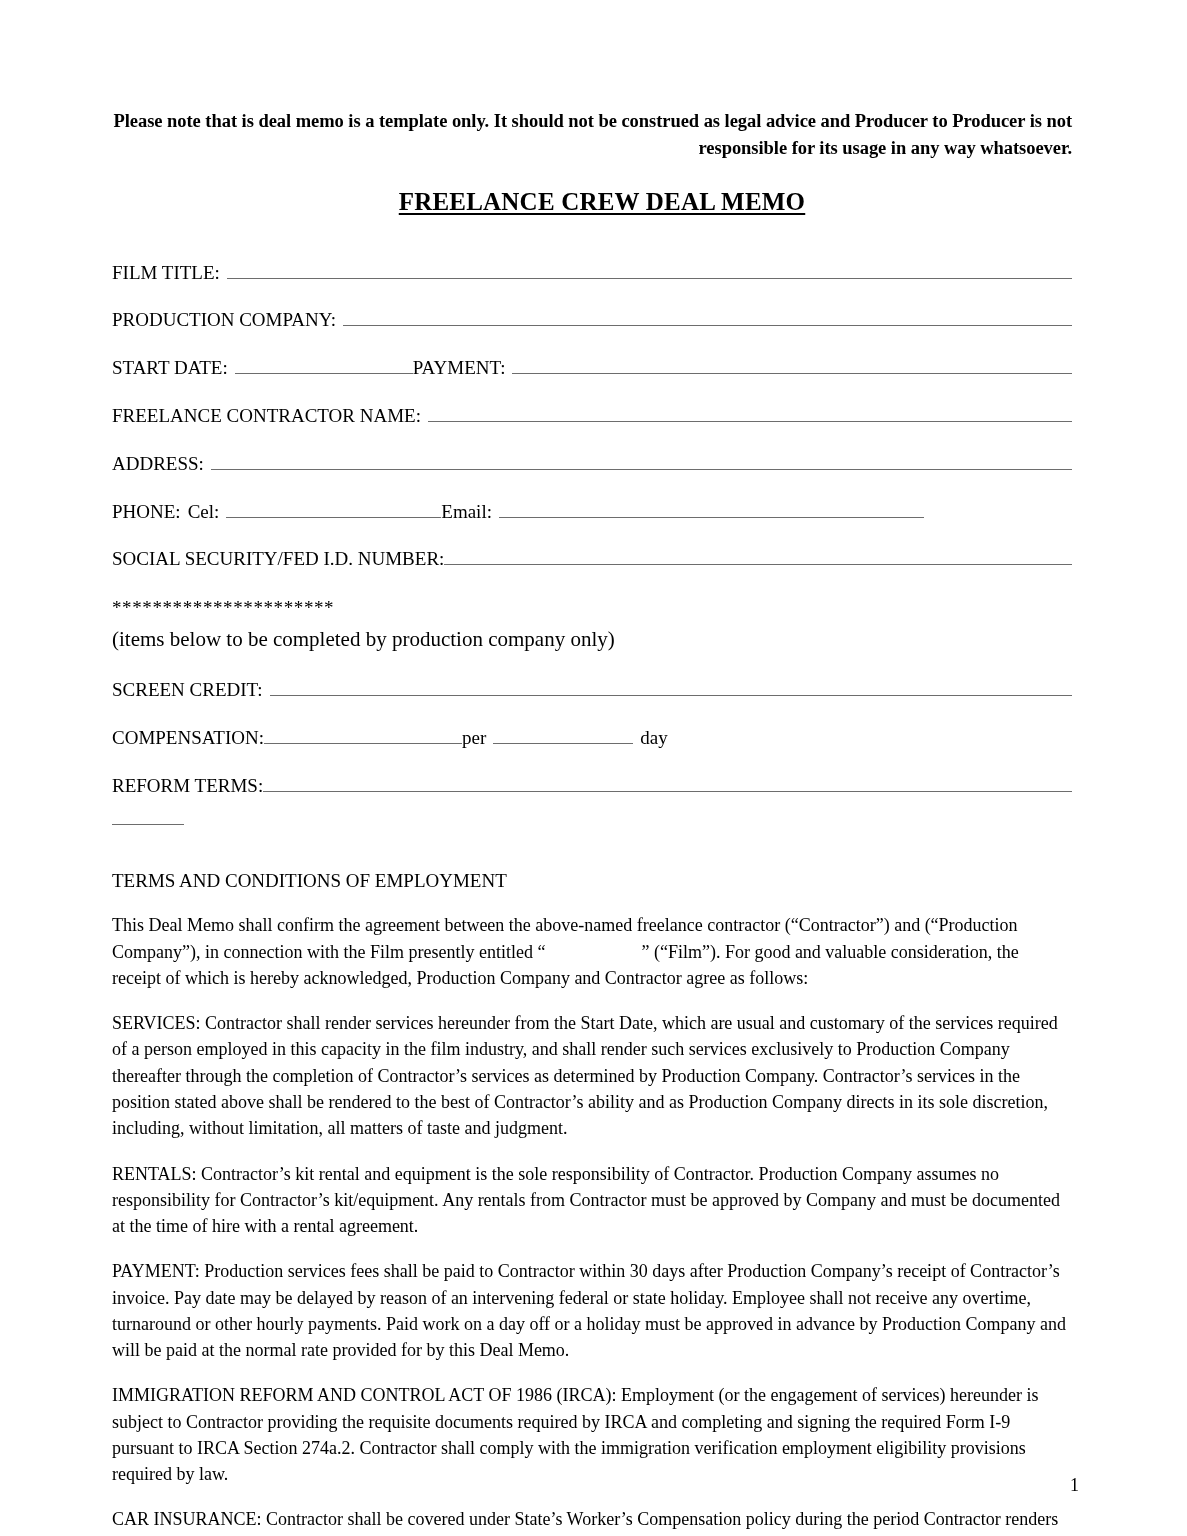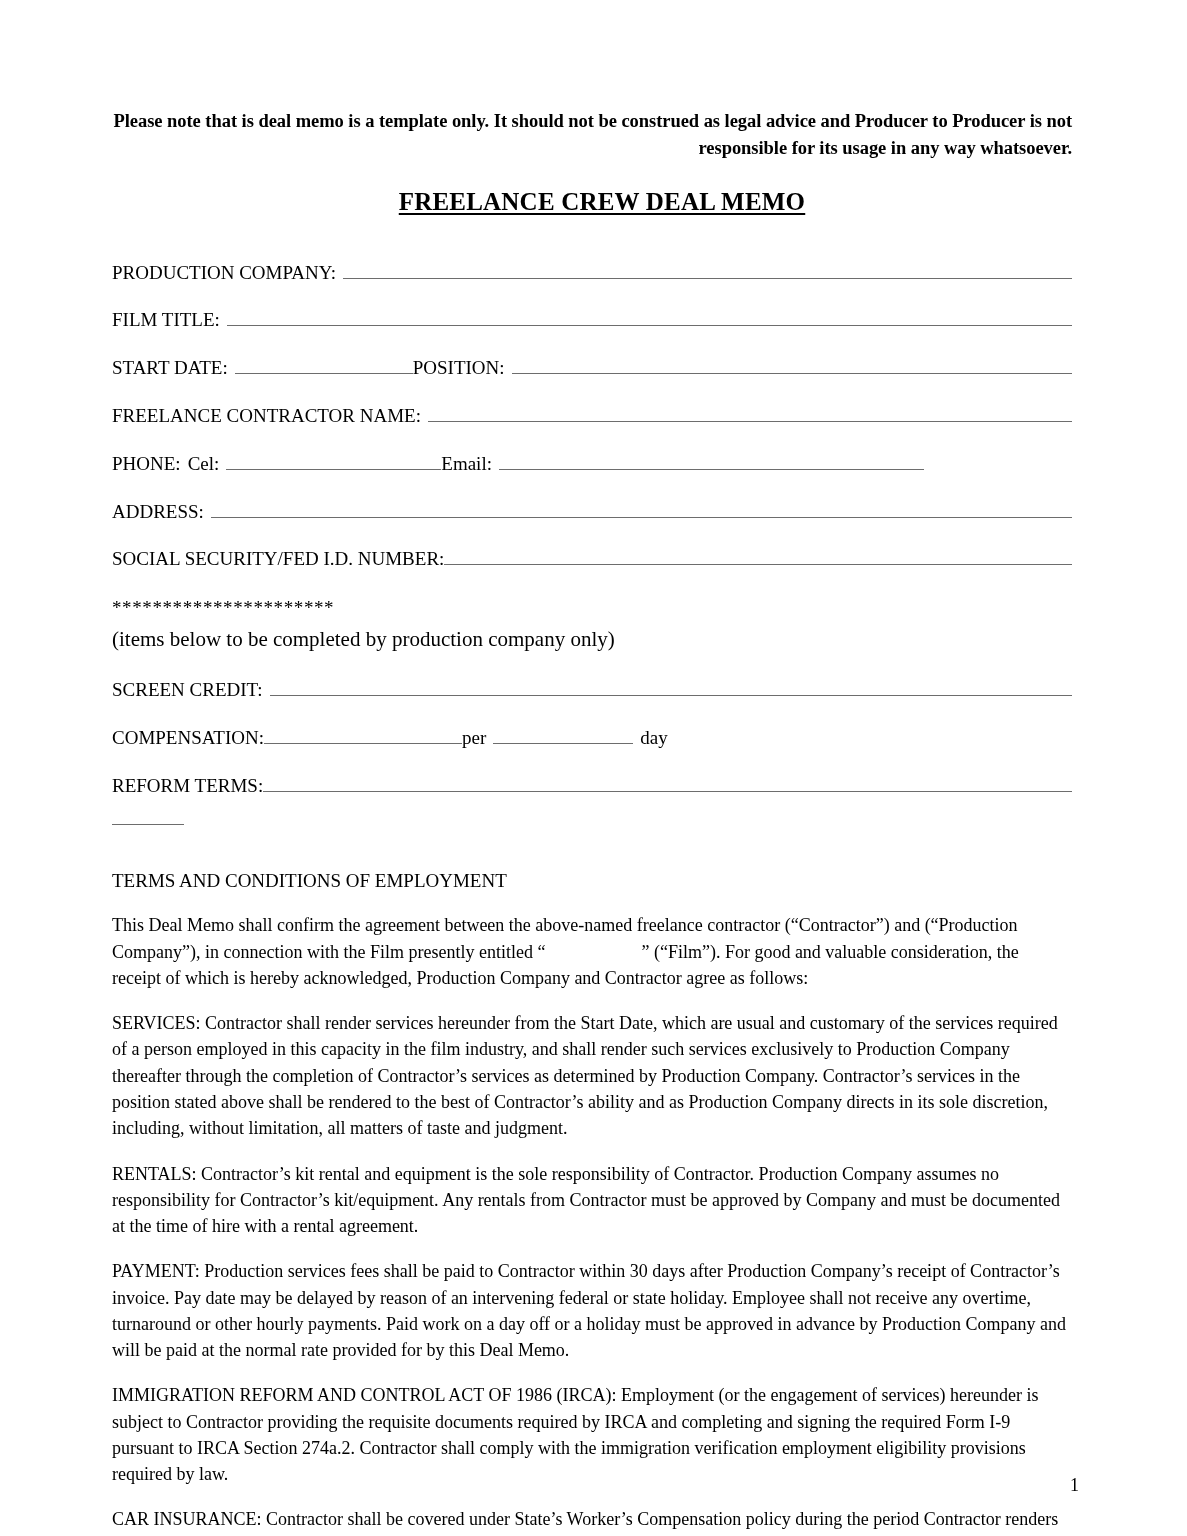--- a/index.html
+++ b/index.html
@@ -130,61 +130,61 @@
 <body>
 
 <div class="page">
   <div class="content">
 
     <p class="disclaimer">Please note that is deal memo is a template only. It should not be construed as legal advice and Producer to Producer is not responsible for its usage in any way whatsoever.</p>
 
     <h1 class="doc-title"><span>FREELANCE CREW DEAL MEMO</span></h1>
 
     <div class="form-row">
+      <span class="form-label">FILM TITLE:</span>
+      <span class="gap-sm"></span>
+      <span class="rule grow"></span>
+    </div>
+
+    <div class="form-row">
       <span class="form-label">PRODUCTION COMPANY:</span>
       <span class="gap-sm"></span>
       <span class="rule grow"></span>
     </div>
 
     <div class="form-row">
-      <span class="form-label">FILM TITLE:</span>
-      <span class="gap-sm"></span>
-      <span class="rule grow"></span>
-    </div>
-
-    <div class="form-row">
       <span class="form-label">START DATE:</span>
       <span class="gap-sm"></span>
       <span class="rule rule-w-startdate"></span>
-      <span class="form-label">POSITION:</span>
+      <span class="form-label">PAYMENT:</span>
       <span class="gap-sm"></span>
       <span class="rule grow"></span>
     </div>
 
     <div class="form-row">
       <span class="form-label">FREELANCE CONTRACTOR NAME:</span>
+      <span class="gap-sm"></span>
+      <span class="rule grow"></span>
+    </div>
+
+    <div class="form-row">
+      <span class="form-label">ADDRESS:</span>
       <span class="gap-sm"></span>
       <span class="rule grow"></span>
     </div>
 
     <div class="form-row">
       <span class="form-label">PHONE:</span>
       <span class="gap-sm"></span>
       <span class="form-label">Cel:</span>
       <span class="gap-sm"></span>
       <span class="rule rule-w-cel"></span>
       <span class="form-label">Email:</span>
       <span class="gap-sm"></span>
       <span class="rule rule-w-email"></span>
-    </div>
-
-    <div class="form-row">
-      <span class="form-label">ADDRESS:</span>
-      <span class="gap-sm"></span>
-      <span class="rule grow"></span>
     </div>
 
     <div class="form-row">
       <span class="form-label">SOCIAL SECURITY/FED I.D. NUMBER:</span>
       <span class="rule grow"></span>
     </div>
 
     <p class="asterisks">**********************</p>
     <p class="note-line">(items below to be completed by production company only)</p>
 

